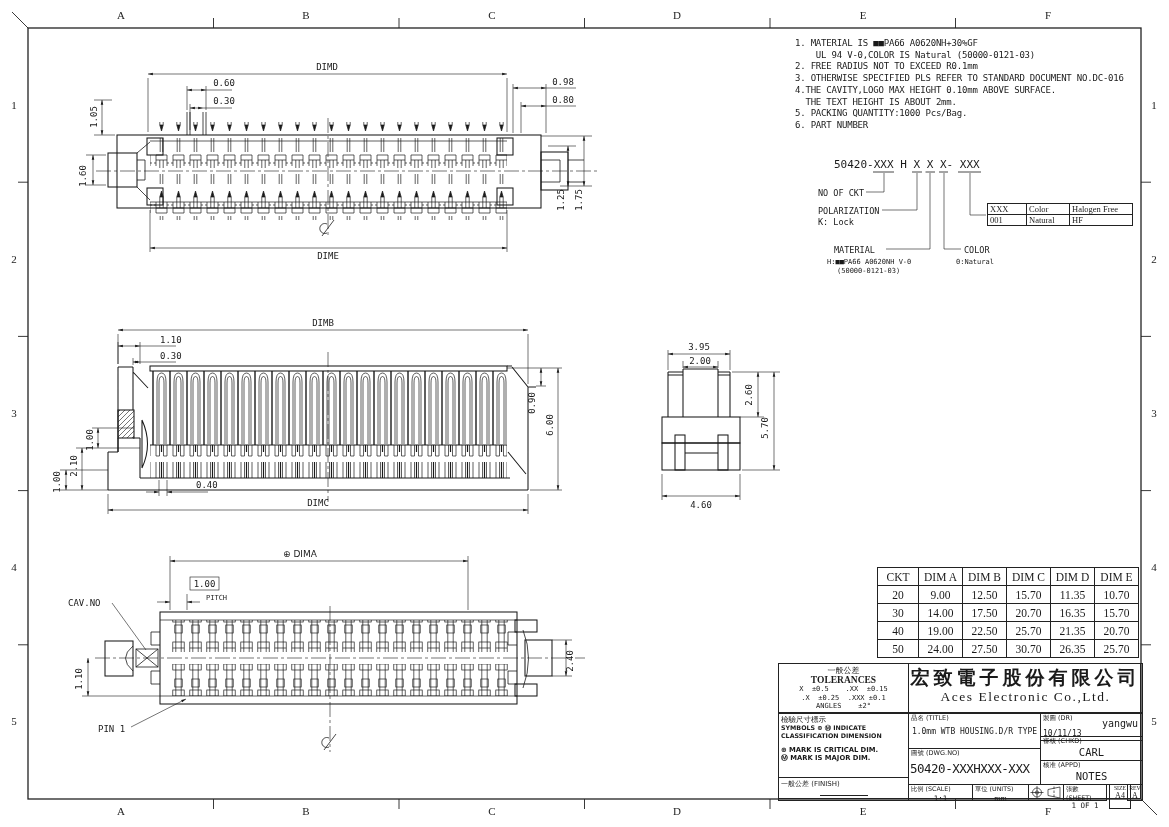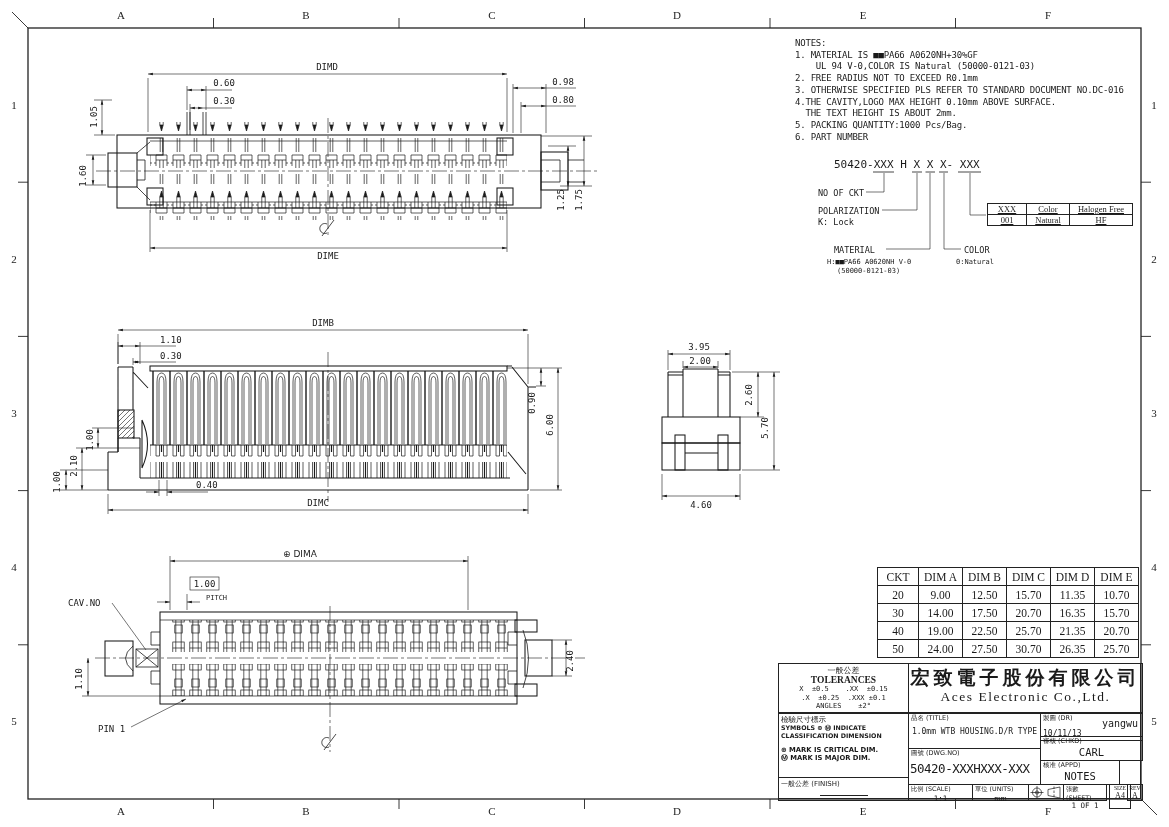--- a/index.html
+++ b/index.html
@@ -10,21 +10,21 @@
   .pre{white-space:pre;}
   
   .gridlab{position:absolute;font-family:"Liberation Serif", serif;font-size:11px;color:#222;
            width:16px;text-align:center;line-height:12px;}
   
   #notes{left:795px;top:38px;width:345px;font-size:9px;line-height:11.7px;letter-spacing:-0.2px;}
   #notes .nline{white-space:pre;}
   
   #halogen{left:987px;top:203px;border-collapse:collapse;font-family:"Liberation Serif", serif;
            font-size:8.5px;}
-  #halogen td{border:0.8px solid #222;text-align:center;padding:0 2px;height:10px;text-decoration:underline;}
+  #halogen td{border:0.8px solid #222;text-align:left;padding:0 2px;height:10px;}
   
   #ckt{left:877px;top:567px;border-collapse:collapse;font-family:"Liberation Serif", serif;
        font-size:11.5px;}
   #ckt td{border:1px solid #222;text-align:center;height:17px;padding:0;}
   #ckt td.c0{width:40px;} #ckt td.c{width:43px;}
   
   #tblock{left:778px;top:663px;width:363px;height:136px;border:1.5px solid #222;box-sizing:border-box;
           font-size:7px;}
   .cell{position:absolute;box-sizing:border-box;border:0.8px solid #222;}
   .cjk{font-family:"DejaVu Sans", sans-serif;}
@@ -369,21 +369,20 @@
   <span class="gridlab" style="left:6px;top:561px;">4</span>
   <span class="gridlab" style="left:6px;top:715px;">5</span>
   <span class="gridlab" style="left:1146px;top:99px;">1</span>
   <span class="gridlab" style="left:1146px;top:253px;">2</span>
   <span class="gridlab" style="left:1146px;top:407px;">3</span>
   <span class="gridlab" style="left:1146px;top:561px;">4</span>
   <span class="gridlab" style="left:1146px;top:715px;">5</span>
 </div>
 
 <div id="notes" class="abs">
-  <div class="nline">NOTES:</div>
   <div class="nline">1. MATERIAL IS ■■PA66 A0620NH+30%GF</div>
   <div class="nline">    UL 94 V-0,COLOR IS Natural (50000-0121-03)</div>
   <div class="nline">2. FREE RADIUS NOT TO EXCEED R0.1mm</div>
   <div class="nline">3. OTHERWISE SPECIFIED PLS REFER TO STANDARD DOCUMENT NO.DC-016</div>
   <div class="nline">4.THE CAVITY,LOGO MAX HEIGHT 0.10mm ABOVE SURFACE.</div>
   <div class="nline">  THE TEXT HEIGHT IS ABOUT 2mm.</div>
   <div class="nline">5. PACKING QUANTITY:1000 Pcs/Bag.</div>
   <div class="nline">6. PART NUMBER</div>
 </div>
 
@@ -489,21 +488,21 @@
     <div style="display:flex;justify-content:space-between;">
       <span class="cjk lab">製圖 (DR)</span>
       <span style="font-size:10px;padding:4px 4px 0 0;">yangwu</span>
     </div>
     <div style="font-size:8px;padding-left:2px;">10/11/13</div>
   </div>
   <div class="cell" style="left:261px;top:72px;width:103px;height:25px;">
     <div class="cjk lab">審核 (CHKD)</div>
     <div style="font-size:10.5px;text-align:center;">CARL</div>
   </div>
-  <div class="cell" style="left:261px;top:96px;width:80px;height:25px;">
+  <div class="cell" style="left:261px;top:96px;width:103px;height:25px;">
     <div class="cjk lab">核准 (APPD)</div>
     <div style="font-size:10.5px;text-align:center;">NOTES</div>
   </div>
 
   <div class="cell" style="left:129px;top:120px;width:65px;height:17px;">
     <div class="cjk" style="font-size:6.3px;padding:0 0 0 2px;">比例 (SCALE)</div>
     <div style="font-size:7.5px;text-align:center;">1:1</div>
   </div>
   <div class="cell" style="left:193px;top:120px;width:57px;height:17px;">
     <div class="cjk" style="font-size:6.3px;padding:0 0 0 2px;">單位 (UNITS)</div>

